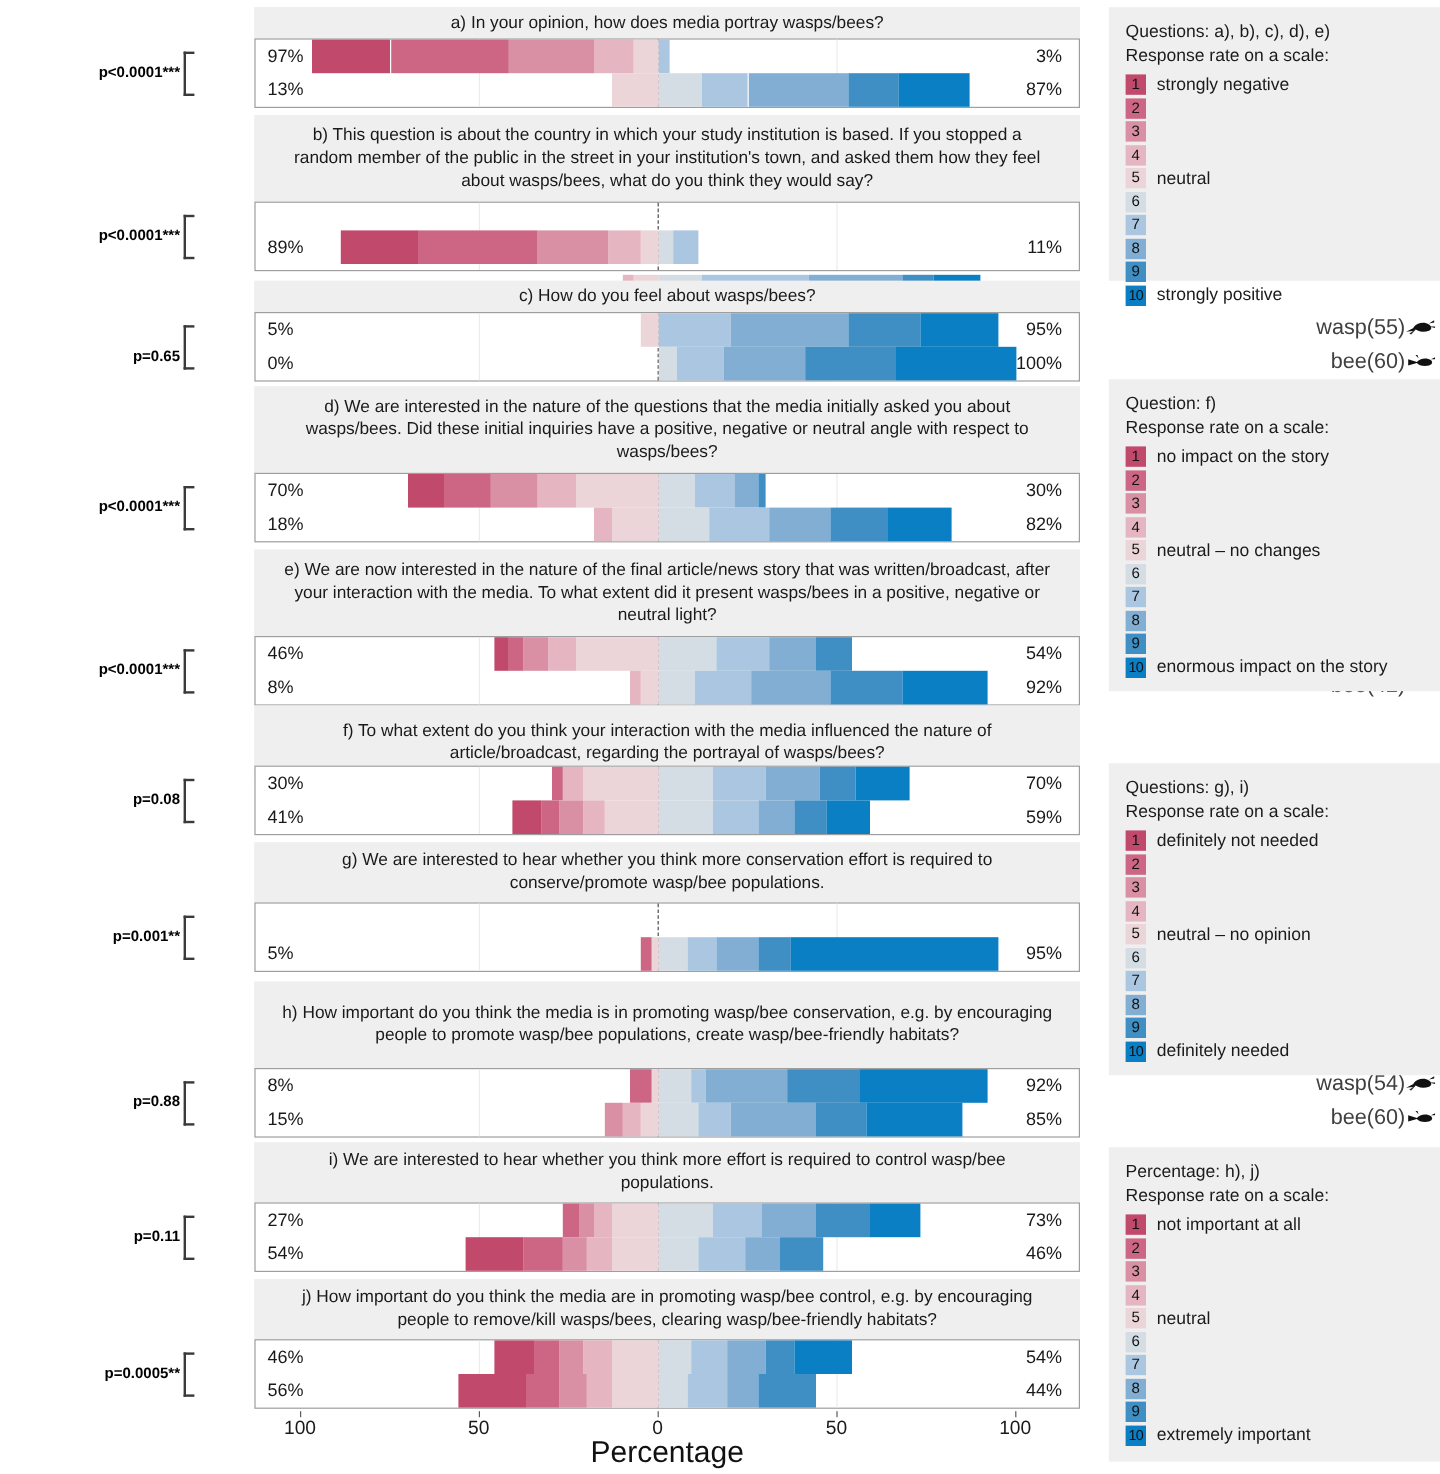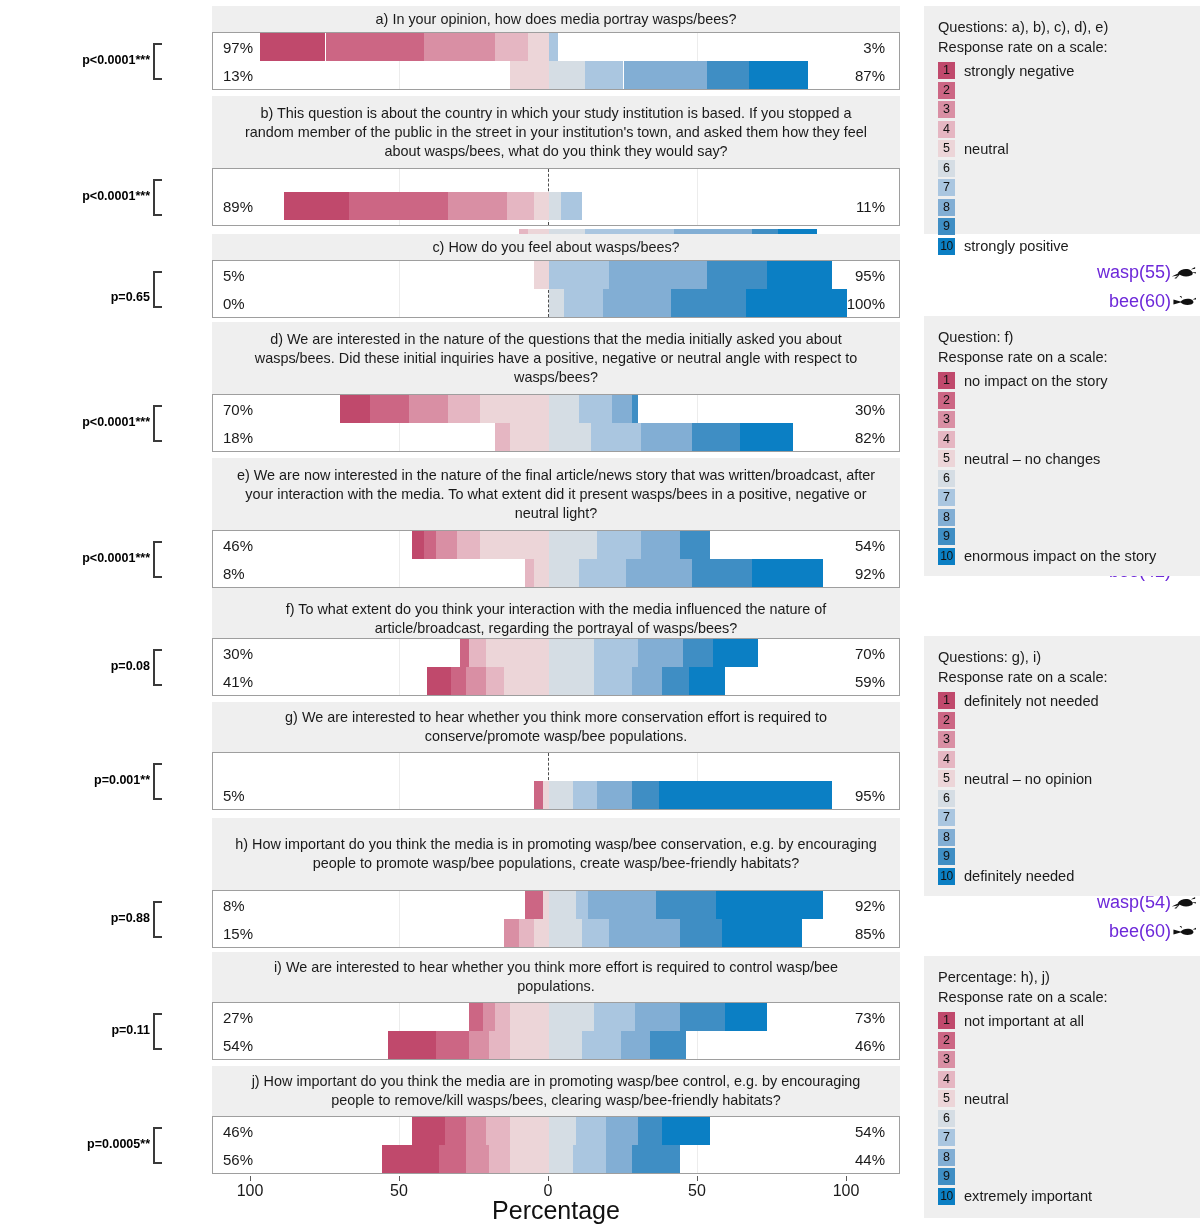--- a/index.html
+++ b/index.html
@@ -43,21 +43,21 @@
     white-space:nowrap;
   }
   .lbl-right{
     position:absolute;font-size:15px;color:#1a1a1a;
     right:8px;top:50%;transform:translateY(-50%);
     white-space:nowrap;
   }
 
   
   .grp{
-    position:absolute;right:4px;font-size:18px;color:#6d28d9;
+    position:absolute;right:4px;font-size:18px;color:#404040;
     white-space:nowrap;text-align:right;
   }
   .grp .nm{display:inline-block;}
   .bug{display:inline-block;width:26px;height:16px;vertical-align:-3px;margin-left:-1px;}
   .pval{
     position:absolute;font-size:12.5px;font-weight:bold;color:#000;
     white-space:nowrap;text-align:right;
   }
   .bracket{
     position:absolute;border:2px solid #3a3a3a;border-right:none;

